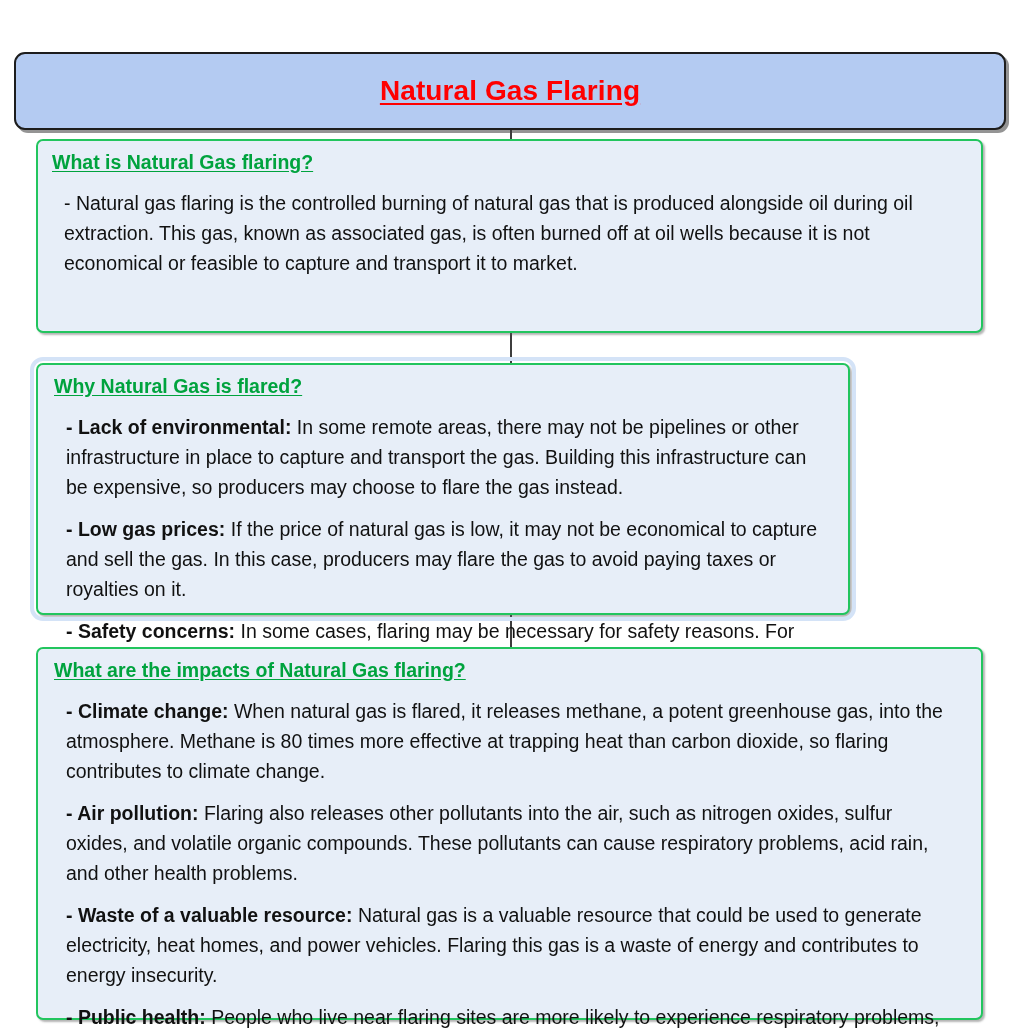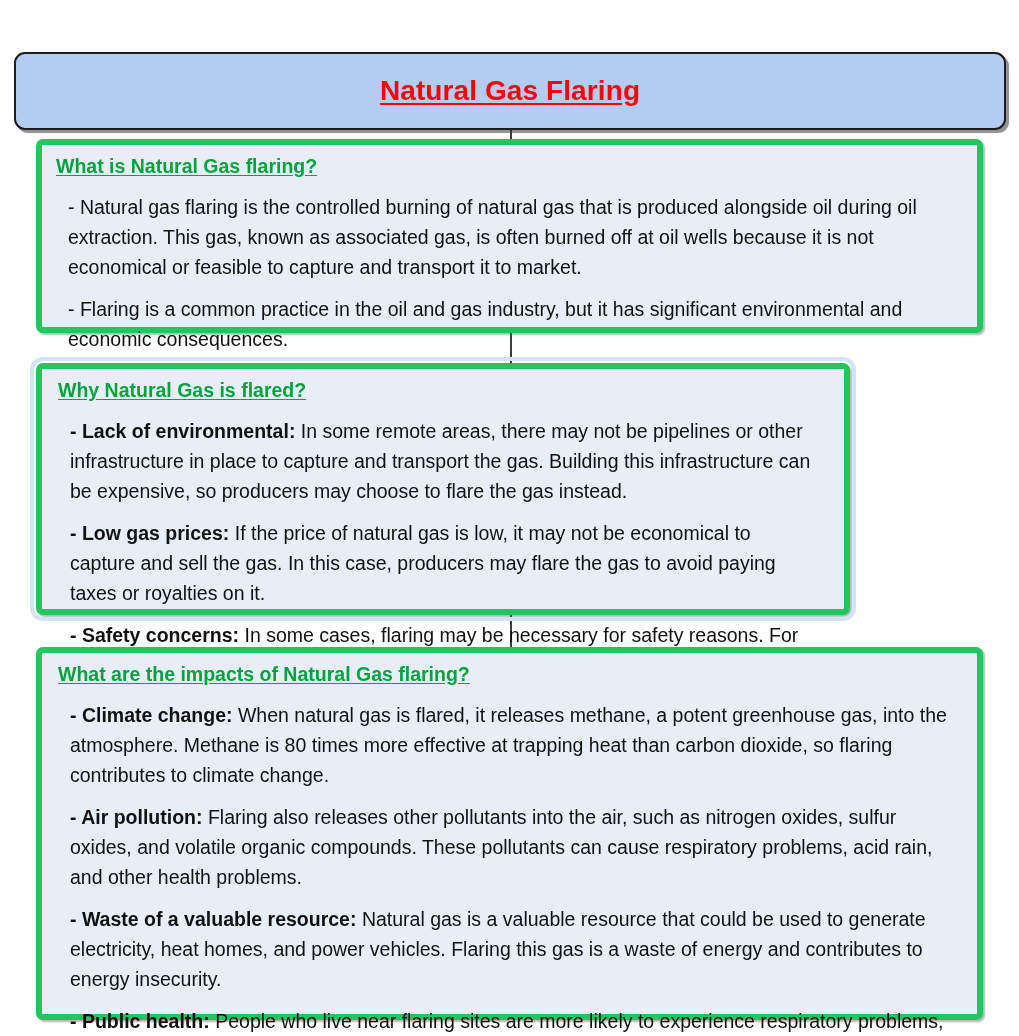--- a/index.html
+++ b/index.html
@@ -54,21 +54,21 @@
     text-underline-offset: 3px;
     letter-spacing: 0.1px;
     white-space: nowrap;
   }
 
   
   .content-box {
     position: absolute;
     box-sizing: border-box;
     background: #e7eef8;
-    border: 6px solid #22c55e;
+    border: 2px solid #22c55e;
     border-radius: 7px;
     box-shadow: 2px 2px 2px rgba(90,90,90,0.45);
     padding: 8px 12px 8px 14px;
     z-index: 2;
   }
   .content-box.selected {
     outline: 4px solid #d4e3f7;
     outline-offset: 2px;
   }
 
@@ -110,21 +110,20 @@
 
   <div class="connector" style="left:510px; top:615px; height:34px;"></div>
 
   <div class="title-box">
     <span class="title-text">Natural Gas Flaring</span>
   </div>
 
   <div class="content-box box1">
     <span class="sec-heading">What is Natural Gas flaring?</span>
     <p class="para"><b></b><span>- Natural gas flaring is the controlled burning of natural gas that is produced alongside oil during oil extraction. This gas, known as associated gas, is often burned off at oil wells because it is not economical or feasible to capture and transport it to market.</span></p>
-    <p class="para"><b></b><span>- Flaring is a common practice in the oil and gas industry, but it has significant environmental and economic consequences.</span></p>
   </div>
 
   <div class="content-box box2 selected">
     <span class="sec-heading">Why Natural Gas is flared?</span>
     <p class="para"><b>- Lack of environmental:</b><span> In some remote areas, there may not be pipelines or other infrastructure in place to capture and transport the gas. Building this infrastructure can be expensive, so producers may choose to flare the gas instead.</span></p>
     <p class="para"><b>- Low gas prices:</b><span> If the price of natural gas is low, it may not be economical to capture and sell the gas. In this case, producers may flare the gas to avoid paying taxes or royalties on it.</span></p>
     <p class="para"><b>- Safety concerns:</b><span> In some cases, flaring may be necessary for safety reasons. For example, if there is a leak or other problem at an oil well, flaring can help to prevent an explosion.</span></p>
   </div>
 
   <div class="content-box box3">

